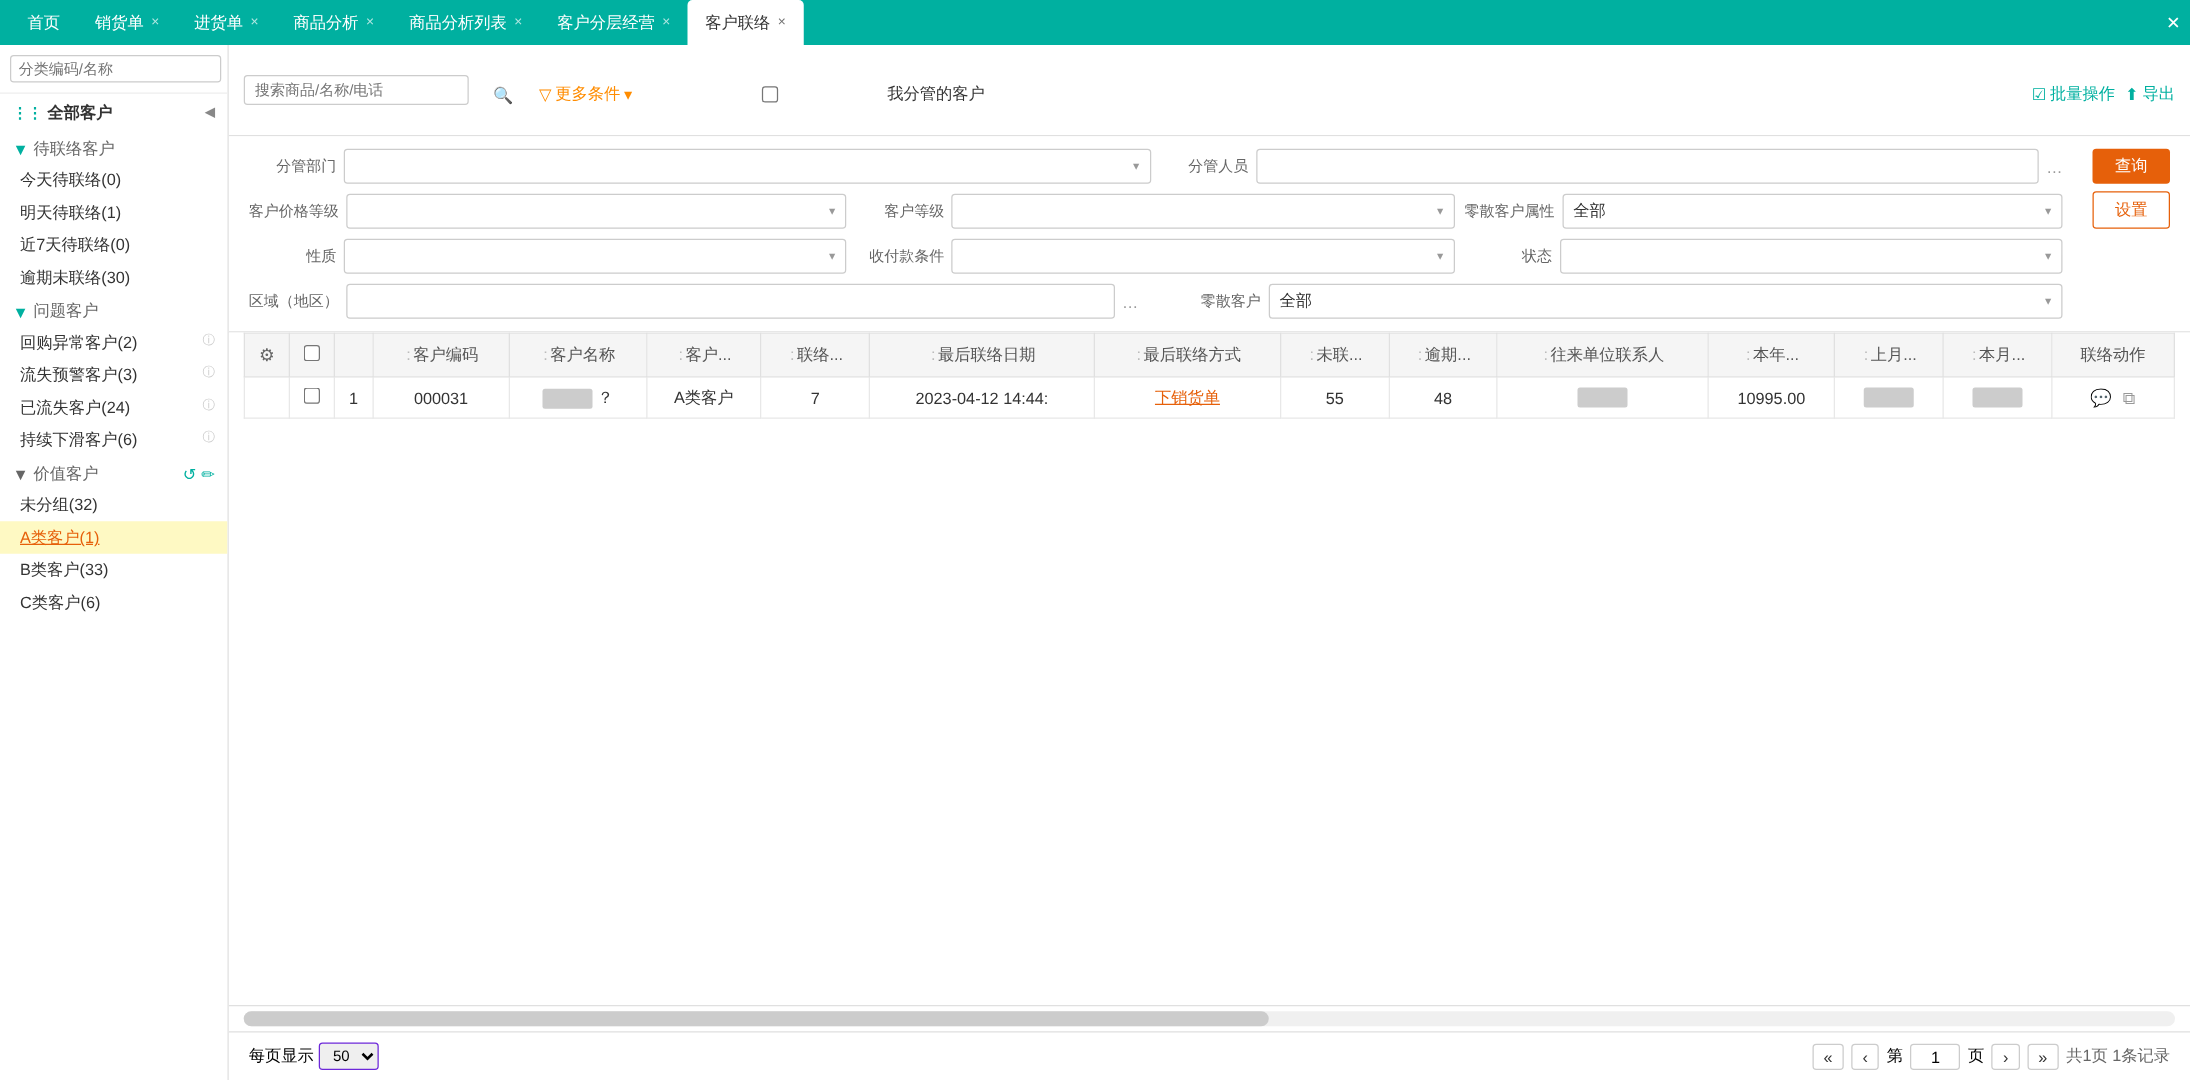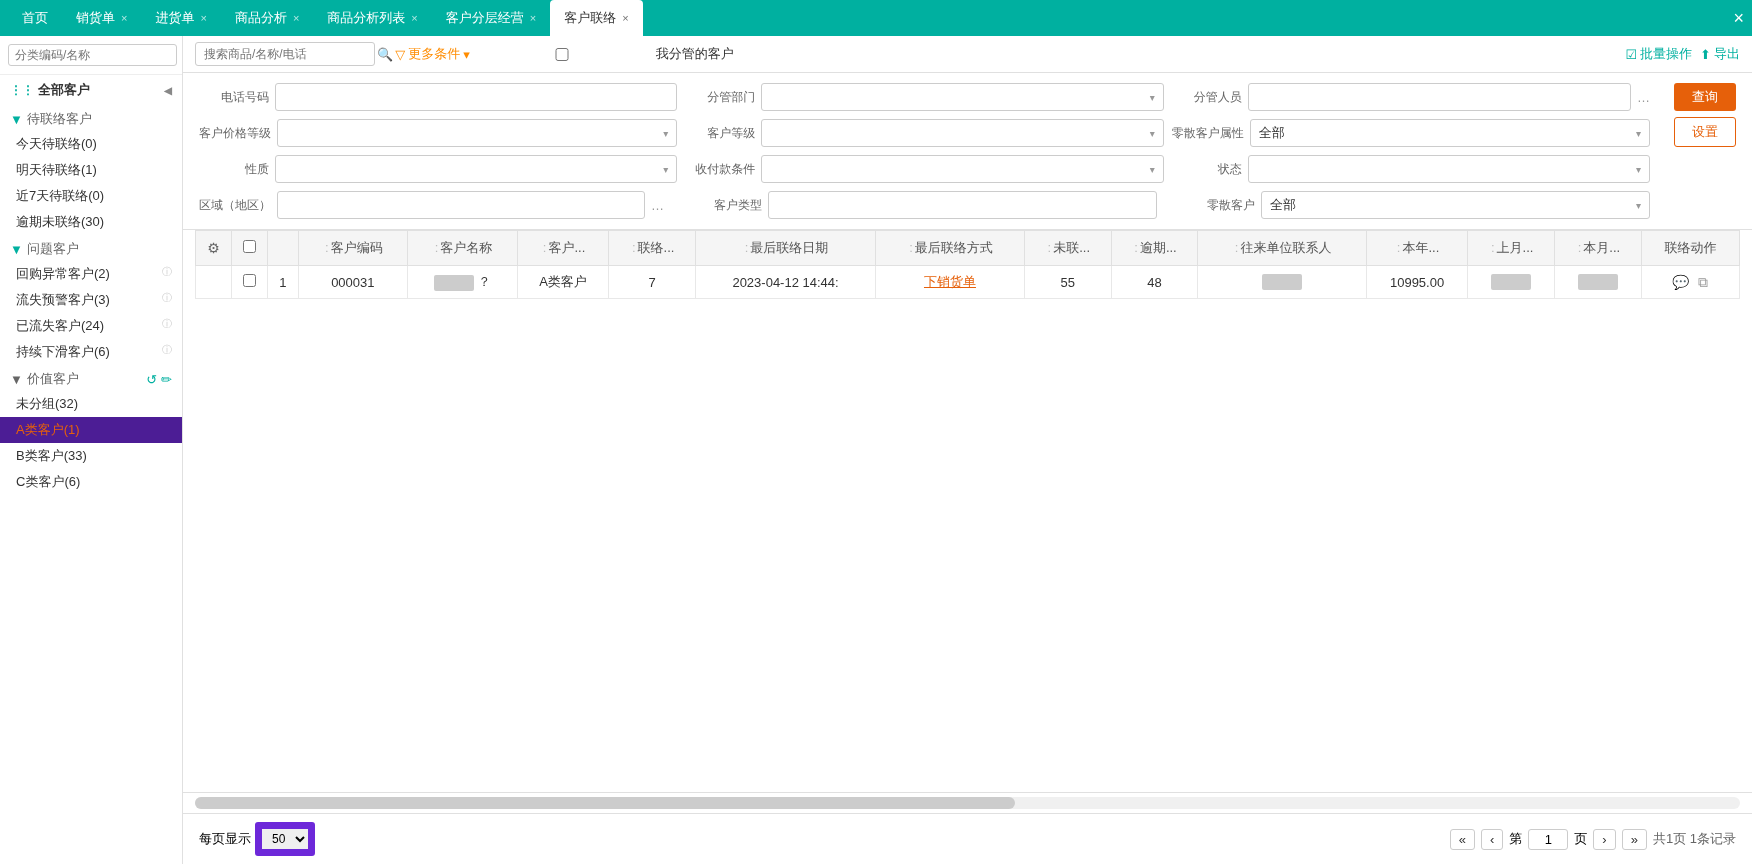--- a/index.html
+++ b/index.html
@@ -17,31 +17,31 @@
 
     
     .sidebar { width: 183px; background: #fff; border-right: 1px solid #e0e0e0; overflow-y: auto; flex-shrink: 0; }
     .sidebar-search { padding: 8px; border-bottom: 1px solid #eee; display: flex; align-items: center; }
     .sidebar-search input { flex: 1; border: 1px solid #ccc; border-radius: 3px; padding: 3px 6px; font-size: 12px; outline: none; color: #999; }
     .sidebar-group-header { padding: 6px 10px; font-weight: bold; color: #333; display: flex; align-items: center; gap: 4px; cursor: pointer; }
     .sidebar-group-toggle { color: #888; font-size: 10px; margin-left: auto; }
     .sidebar-section-title { padding: 5px 10px 3px 10px; color: #666; font-size: 12px; display: flex; align-items: center; gap: 4px; }
     .sidebar-section-title .triangle { color: #00b0a0; }
     .sidebar-item { padding: 4px 10px 4px 16px; cursor: pointer; color: #333; display: flex; align-items: flex-start; justify-content: space-between; font-size: 12px; }
-    .sidebar-item.active { background: #4c1d95; color: #e6600a; }
+    .sidebar-item.active { background: #fef9c3; color: #e6600a; text-decoration: underline; }
     .sidebar-item .item-label { flex: 1; }
     .sidebar-item .item-icon { color: #ccc; font-size: 10px; }
     .sidebar-value-section { padding: 5px 10px 3px 10px; color: #666; font-size: 12px; display: flex; align-items: center; gap: 4px; }
     .sidebar-value-section .icons { margin-left: auto; display: flex; gap: 4px; color: #00b0a0; }
 
     
     .content-area { flex: 1; display: flex; flex-direction: column; overflow: hidden; }
 
     
-    .toolbar { background: #fff; padding: 6px 12px; border-bottom: 1px solid #e0e0e0; display: flex; align-items: center; gap: 2px; }
+    .toolbar { background: #fff; padding: 24px 12px; border-bottom: 1px solid #e0e0e0; display: flex; align-items: flex-end; gap: 20px; }
     .toolbar input { border: 1px solid #ccc; border-radius: 3px; padding: 4px 8px; font-size: 12px; width: 180px; color: #999; outline: none; }
     .toolbar .search-icon { color: #00b0a0; cursor: pointer; }
     .toolbar .filter-btn { color: #ff8c00; cursor: pointer; display: flex; align-items: center; gap: 3px; font-size: 12px; }
     .toolbar .checkbox-label { display: flex; align-items: center; gap: 4px; font-size: 12px; color: #333; cursor: pointer; }
     .toolbar .right-btns { margin-left: auto; display: flex; gap: 8px; align-items: center; }
     .batch-btn { color: #00b0a0; font-size: 12px; cursor: pointer; display: flex; align-items: center; gap: 3px; }
     .export-btn { color: #00b0a0; font-size: 12px; cursor: pointer; display: flex; align-items: center; gap: 3px; }
 
     
     .filter-area { background: #fff; padding: 10px 16px; border-bottom: 1px solid #e0e0e0; }
@@ -72,21 +72,21 @@
     .gray-block { display: inline-block; width: 40px; height: 16px; background: #ccc; border-radius: 2px; vertical-align: middle; }
 
     
     .scrollbar-area { background: #fff; border-top: 1px solid #e0e0e0; padding: 4px 0; }
     .fake-scrollbar { height: 12px; background: #f0f0f0; border-radius: 6px; margin: 0 12px; position: relative; }
     .fake-scrollbar-thumb { position: absolute; left: 0; top: 0; width: 820px; height: 12px; background: #ccc; border-radius: 6px; }
 
     
     .pagination { background: #fff; padding: 8px 16px; border-top: 1px solid #e0e0e0; display: flex; align-items: center; gap: 6px; font-size: 12px; }
     .pagination .per-page { display: flex; align-items: center; gap: 4px; }
-    .pagination .per-page select { border: 7px solid #6d28d9; border-radius: 3px; padding: 2px 6px; font-size: 12px; }
+    .pagination .per-page select { border: 1px solid #6d28d9; border-radius: 3px; padding: 2px 6px; font-size: 12px; text-align: center; }
     .pagination .spacer { flex: 1; }
     .pagination .nav-btn { border: 1px solid #ccc; border-radius: 3px; padding: 2px 8px; cursor: pointer; background: #fff; color: #333; }
     .pagination .nav-btn:disabled { color: #ccc; cursor: default; }
     .pagination .page-input { border: 1px solid #ccc; border-radius: 3px; padding: 2px 6px; width: 40px; text-align: center; }
     .pagination .total-info { color: #666; }
 
     .settings-gear { font-size: 14px; color: #666; cursor: pointer; }
   </style>
 </head>
 <body>
@@ -220,24 +220,20 @@
         </span>
       </div>
     </div>
 
     <div class="filter-area">
       <div style="display:flex; gap:16px; align-items:flex-start;">
         <div style="flex:1;">
 
           <div class="filter-row">
             <div class="filter-item">
-              <span class="filter-label">电话号码</span>
-              <div class="filter-input" style="flex:1;"></div>
-            </div>
-            <div class="filter-item">
               <span class="filter-label">分管部门</span>
               <div class="filter-select">
                 <span></span>
                 <span class="arrow">▾</span>
               </div>
             </div>
             <div class="filter-item">
               <span class="filter-label">分管人员</span>
               <div class="filter-input" style="flex:1;"></div>
               <span class="filter-dots">…</span>
@@ -290,24 +286,20 @@
                 <span class="arrow">▾</span>
               </div>
             </div>
           </div>
 
           <div class="filter-row">
             <div class="filter-item">
               <span class="filter-label">区域（地区）</span>
               <div class="filter-input" style="flex:1;"></div>
               <span class="filter-dots">…</span>
-            </div>
-            <div class="filter-item">
-              <span class="filter-label">客户类型</span>
-              <div class="filter-input" style="flex:1;"></div>
             </div>
             <div class="filter-item">
               <span class="filter-label">零散客户</span>
               <div class="filter-select">
                 <span>全部</span>
                 <span class="arrow">▾</span>
               </div>
             </div>
           </div>
         </div>

